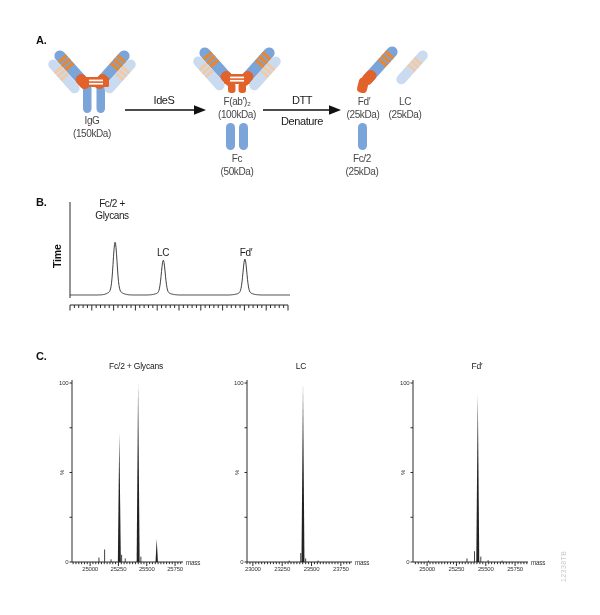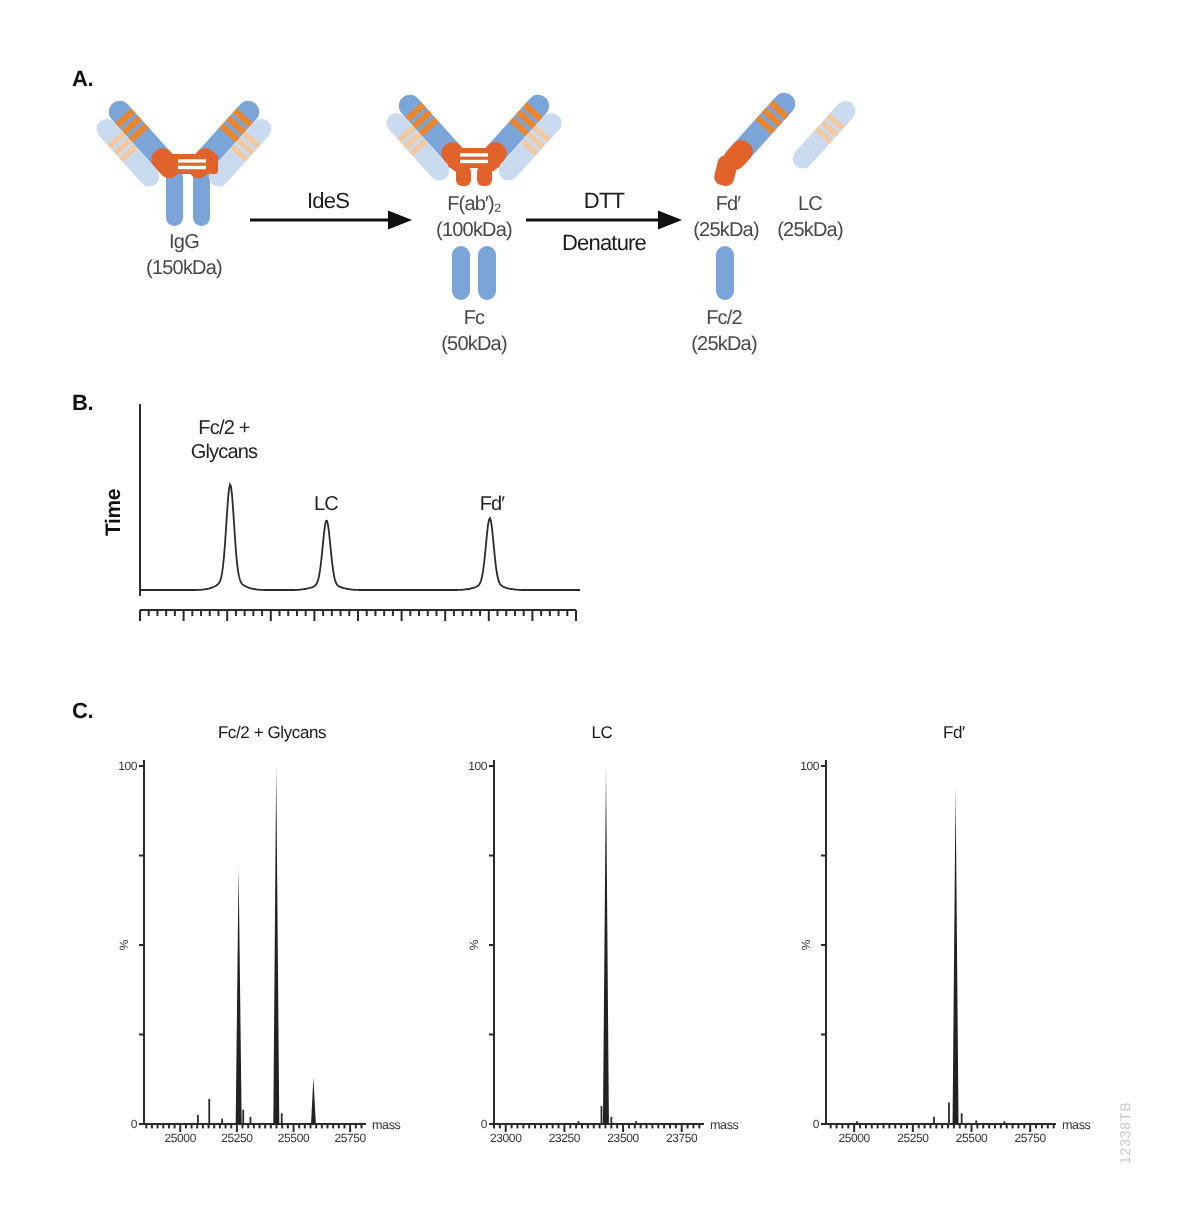--- a/index.html
+++ b/index.html
@@ -186,21 +186,21 @@
       <line x1="253.12" y1="305" x2="253.12" y2="308" class="ax" stroke-width="0.8"></line>
       <line x1="257.48" y1="305" x2="257.48" y2="308" class="ax" stroke-width="0.8"></line>
       <line x1="261.84000000000003" y1="305" x2="261.84000000000003" y2="308" class="ax" stroke-width="0.8"></line>
       <line x1="266.2" y1="305" x2="266.2" y2="310.5" class="ax" stroke-width="0.8"></line>
       <line x1="270.56" y1="305" x2="270.56" y2="308" class="ax" stroke-width="0.8"></line>
       <line x1="274.91999999999996" y1="305" x2="274.91999999999996" y2="308" class="ax" stroke-width="0.8"></line>
       <line x1="279.28" y1="305" x2="279.28" y2="308" class="ax" stroke-width="0.8"></line>
       <line x1="283.64" y1="305" x2="283.64" y2="308" class="ax" stroke-width="0.8"></line>
       <line x1="288" y1="305" x2="288" y2="310.5" class="ax" stroke-width="0.8"></line>
     </svg>
-  <div class="blab" style="left:84px;top:209px;width:56px">Fc/2 +
+  <div class="blab" style="left:84px;top:198px;width:56px">Fc/2 +
 Glycans</div>
   <div class="blab" style="left:148px;top:247px;width:30px">LC</div>
   <div class="blab" style="left:231px;top:247px;width:30px">Fd′</div>
 
   <div class="plabel" style="left:36px;top:350px">C.</div>
   <div class="ctitle" style="left:66px;top:361px;width:140px">Fc/2 + Glycans</div>
   <div class="ctitle" style="left:271px;top:361px;width:60px">LC</div>
   <div class="ctitle" style="left:447px;top:361px;width:60px">Fd′</div>
 
   <svg class="svgabs" style="left:40px;top:375px;width:180px;height:205px" viewBox="40 375 180 205">

